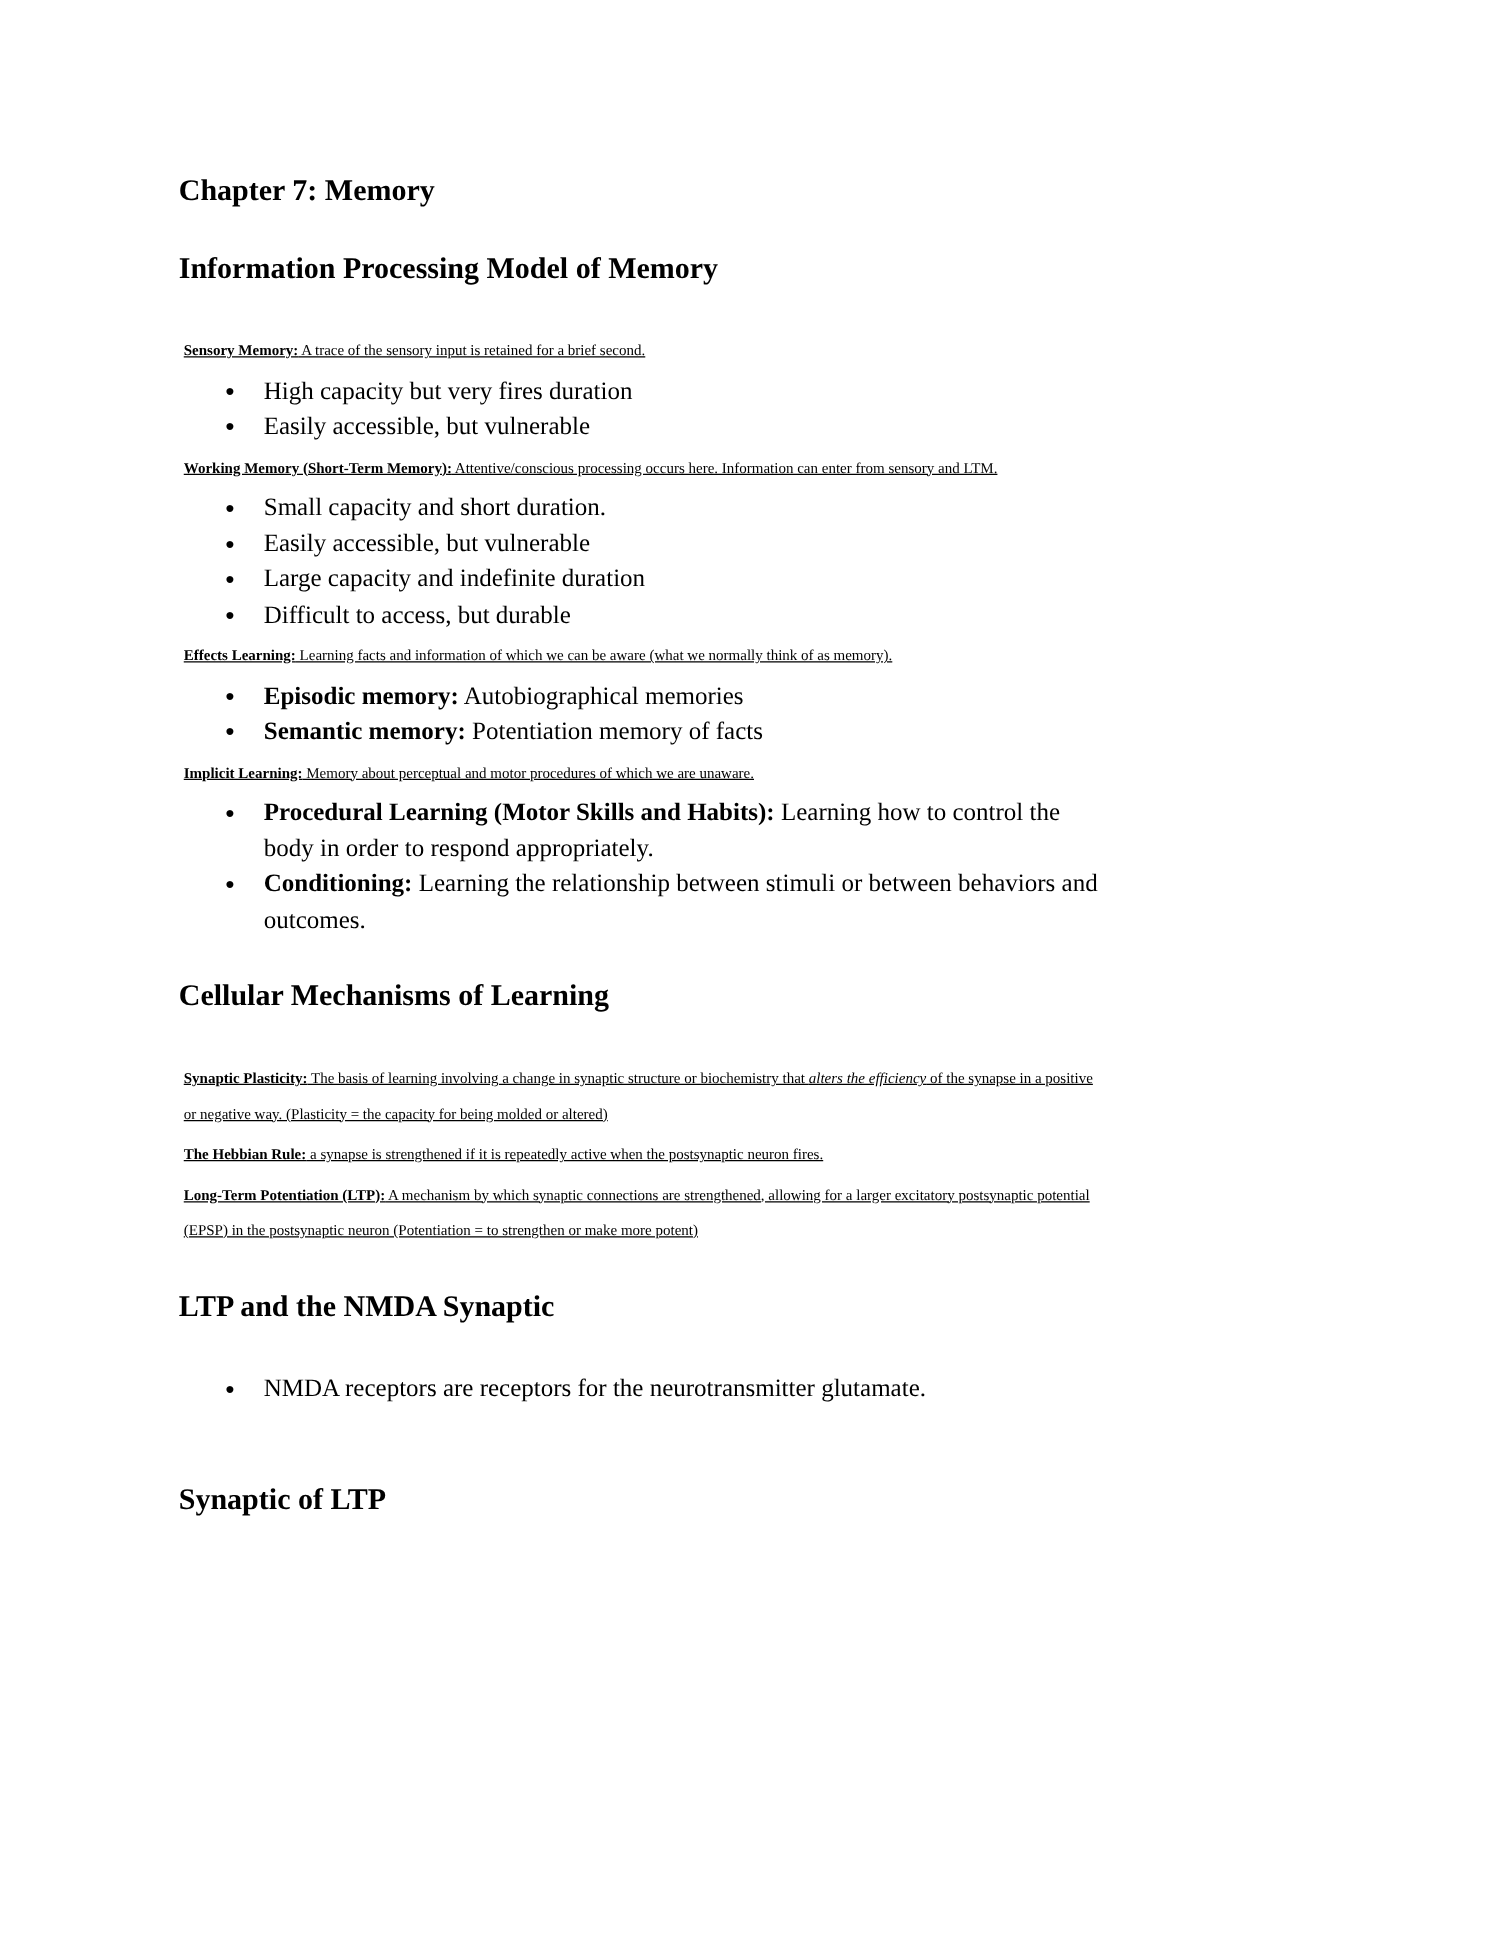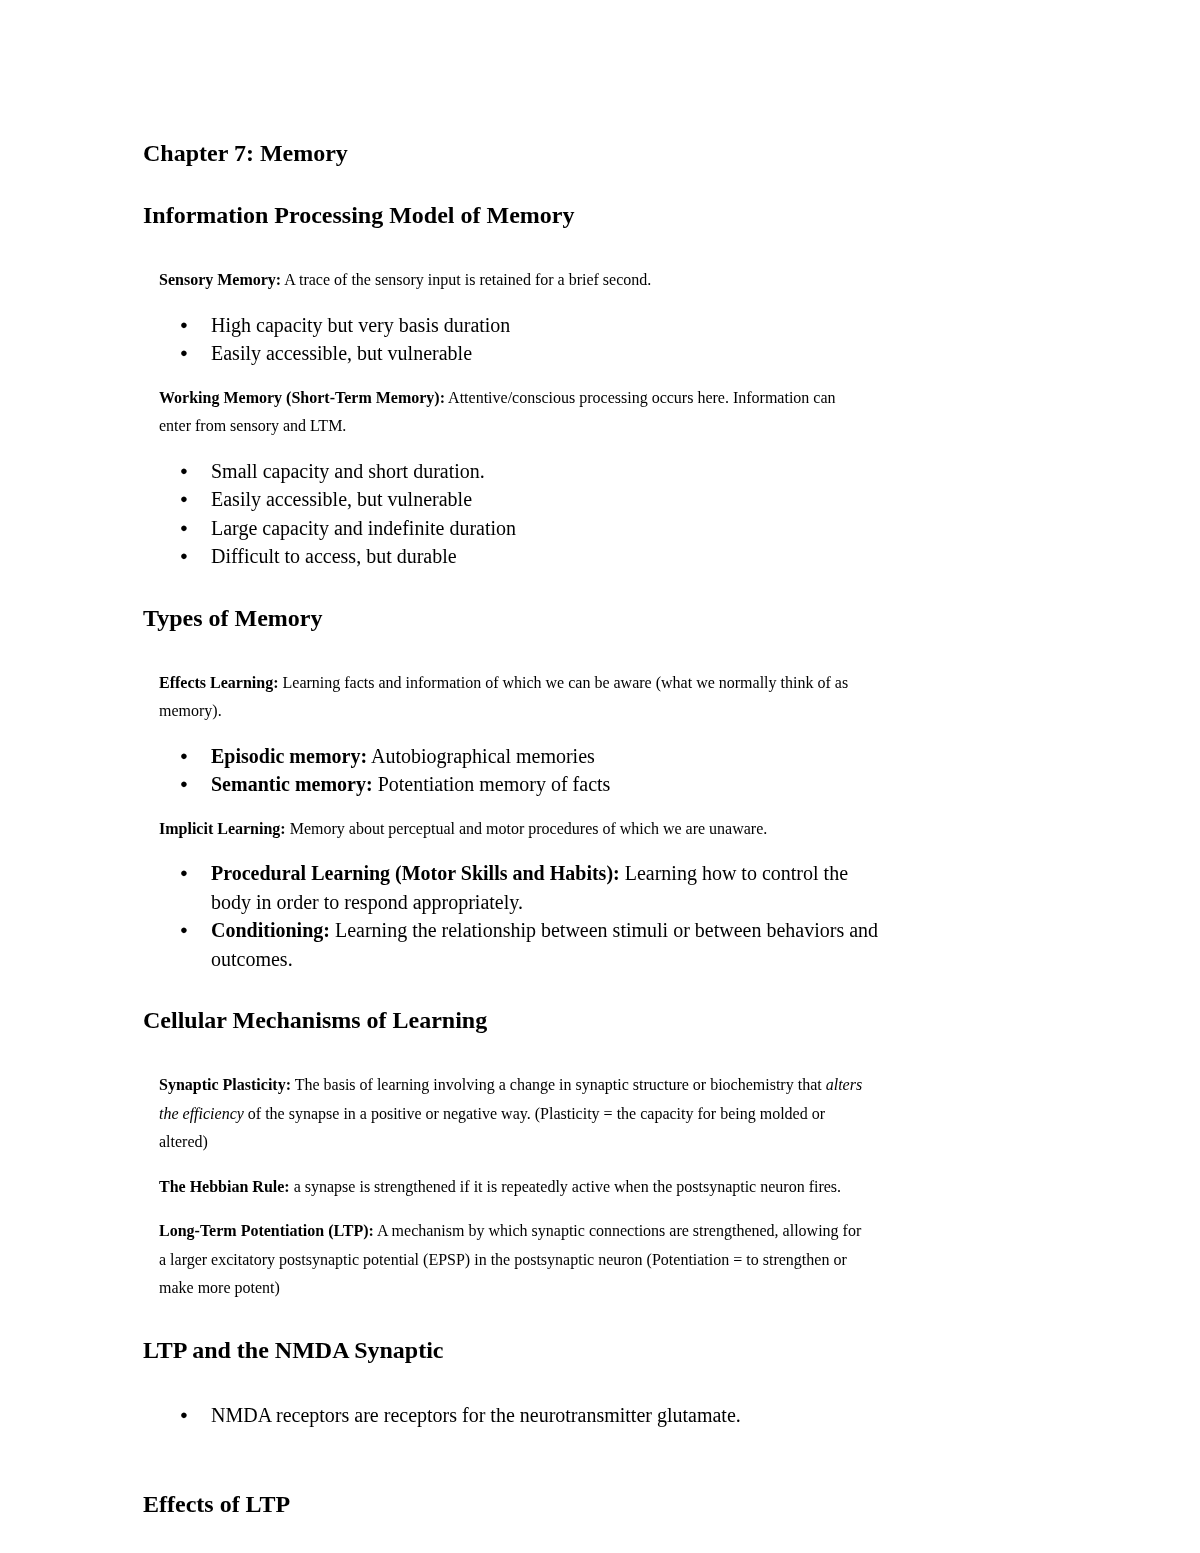--- a/index.html
+++ b/index.html
@@ -28,23 +28,24 @@
     margin: 0 0 30px 0;
   }
   .heading {
     font-size: 24px;
     font-weight: bold;
     line-height: 30px;
     margin: 32px 0 36px 0;
     font-family: Liberation Serif, serif;
   }
   .para {
-    font-size: 16px;
+    font-size: 12px;
     line-height: 28.5px;
-    margin: 16px;
+    margin: 4px;
+    text-decoration: underline;
   }
   .bullet {
     display: flex;
     font-size: 20px;
     line-height: 28.5px;
     margin: 0;
   }
   .bullet-marker {
     flex: none;
     width: 31px;
@@ -62,21 +63,21 @@
 </head>
 <body>
 
 <div class="page">
   <div id="doc">
       <h1 class="title"><span class="b">Chapter 7: Memory</span></h1>
       <h2 class="heading"><span class="b">Information Processing Model of Memory</span></h2>
       <p class="para"><span class="b">Sensory Memory:</span><span> A trace of the sensory input is retained for a brief second.</span></p>
       <div class="bullet">
         <span class="bullet-marker">●</span>
-        <span class="bullet-text"><span>High capacity but very basis duration</span></span>
+        <span class="bullet-text"><span>High capacity but very fires duration</span></span>
       </div>
       <div class="bullet">
         <span class="bullet-marker">●</span>
         <span class="bullet-text"><span>Easily accessible, but vulnerable</span></span>
       </div>
       <p class="para"><span class="b">Working Memory (Short-Term Memory):</span><span> Attentive/conscious processing occurs here. Information can enter from sensory and LTM.</span></p>
       <div class="bullet">
         <span class="bullet-marker">●</span>
         <span class="bullet-text"><span>Small capacity and short duration.</span></span>
       </div>
@@ -85,21 +86,20 @@
         <span class="bullet-text"><span>Easily accessible, but vulnerable</span></span>
       </div>
       <div class="bullet">
         <span class="bullet-marker">●</span>
         <span class="bullet-text"><span>Large capacity and indefinite duration</span></span>
       </div>
       <div class="bullet">
         <span class="bullet-marker">●</span>
         <span class="bullet-text"><span>Difficult to access, but durable</span></span>
       </div>
-      <h2 class="heading"><span class="b">Types of Memory</span></h2>
       <p class="para"><span class="b">Effects Learning:</span><span> Learning facts and information of which we can be aware (what we normally think of as memory).</span></p>
       <div class="bullet">
         <span class="bullet-marker">●</span>
         <span class="bullet-text"><span class="b">Episodic memory:</span><span> Autobiographical memories</span></span>
       </div>
       <div class="bullet">
         <span class="bullet-marker">●</span>
         <span class="bullet-text"><span class="b">Semantic memory:</span><span> Potentiation memory of facts</span></span>
       </div>
       <p class="para"><span class="b">Implicit Learning:</span><span> Memory about perceptual and motor procedures of which we are unaware.</span></p>
@@ -114,15 +114,15 @@
       <h2 class="heading"><span class="b">Cellular Mechanisms of Learning</span></h2>
       <p class="para"><span class="b">Synaptic Plasticity:</span><span> The basis of learning involving a change in synaptic structure or biochemistry that </span><span class="i">alters the efficiency</span><span> of the synapse in a positive or negative way. (Plasticity = the capacity for being molded or altered)</span></p>
       <p class="para"><span class="b">The Hebbian Rule:</span><span> a synapse is strengthened if it is repeatedly active when the postsynaptic neuron fires.</span></p>
       <p class="para"><span class="b">Long-Term Potentiation (LTP):</span><span> A mechanism by which synaptic connections are strengthened, allowing for a larger excitatory postsynaptic potential (EPSP) in the postsynaptic neuron (Potentiation = to strengthen or make more potent)</span></p>
       <h2 class="heading"><span class="b">LTP and the NMDA Synaptic</span></h2>
       <div class="bullet">
         <span class="bullet-marker">●</span>
         <span class="bullet-text"><span>NMDA receptors are receptors for the neurotransmitter glutamate.</span></span>
       </div>
       <div class="spacer"></div>
-      <h2 class="heading"><span class="b">Effects of LTP</span></h2>
+      <h2 class="heading"><span class="b">Synaptic of LTP</span></h2>
     </div>
 </div>
 
 </body></html>

